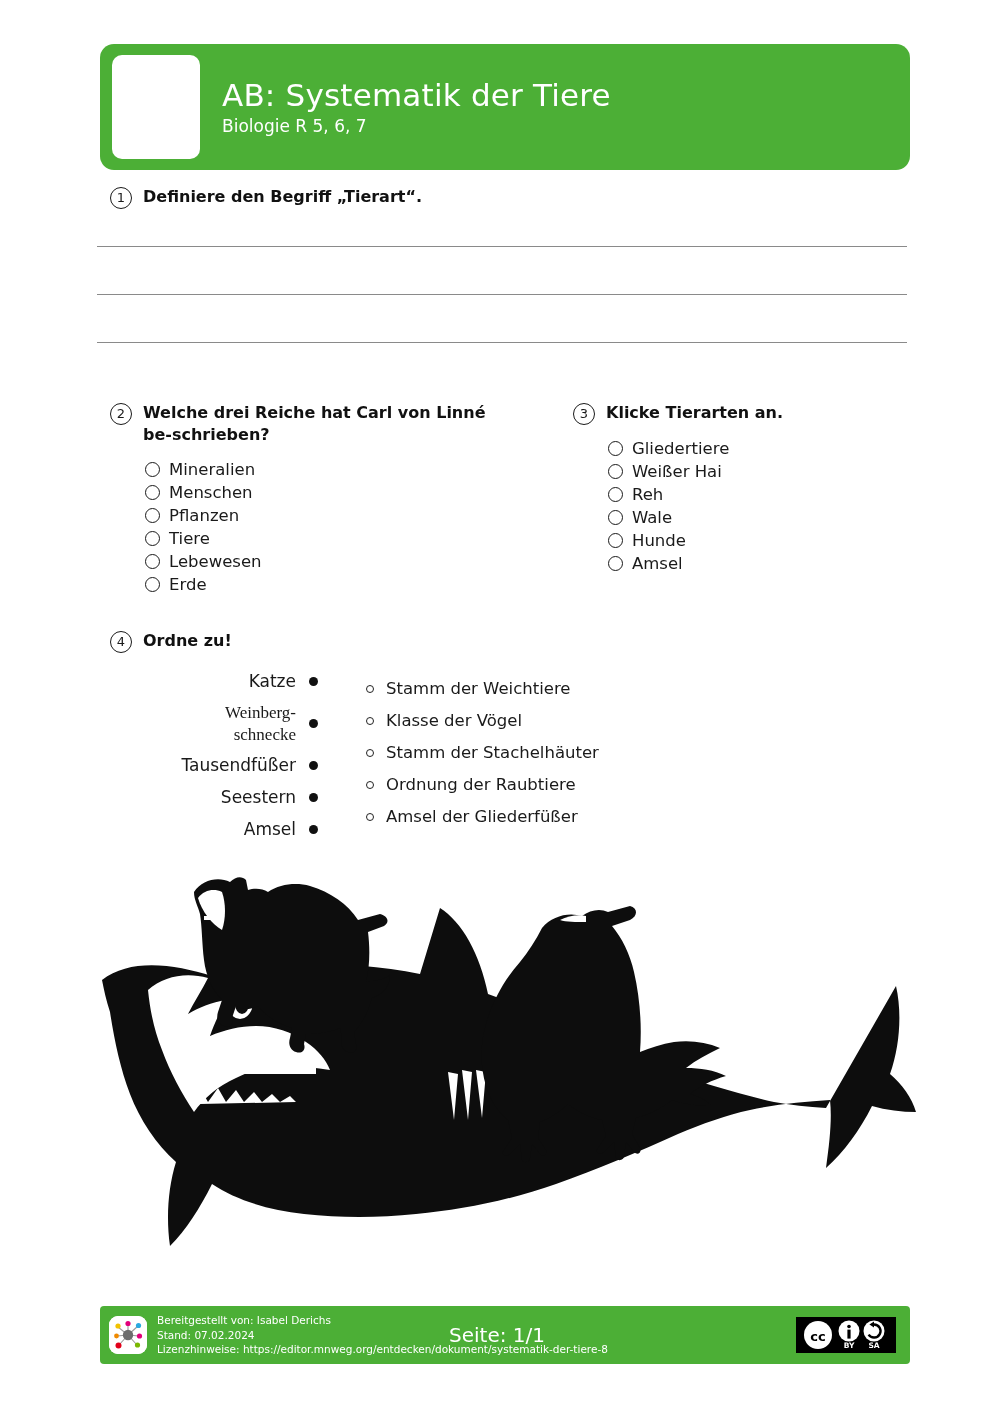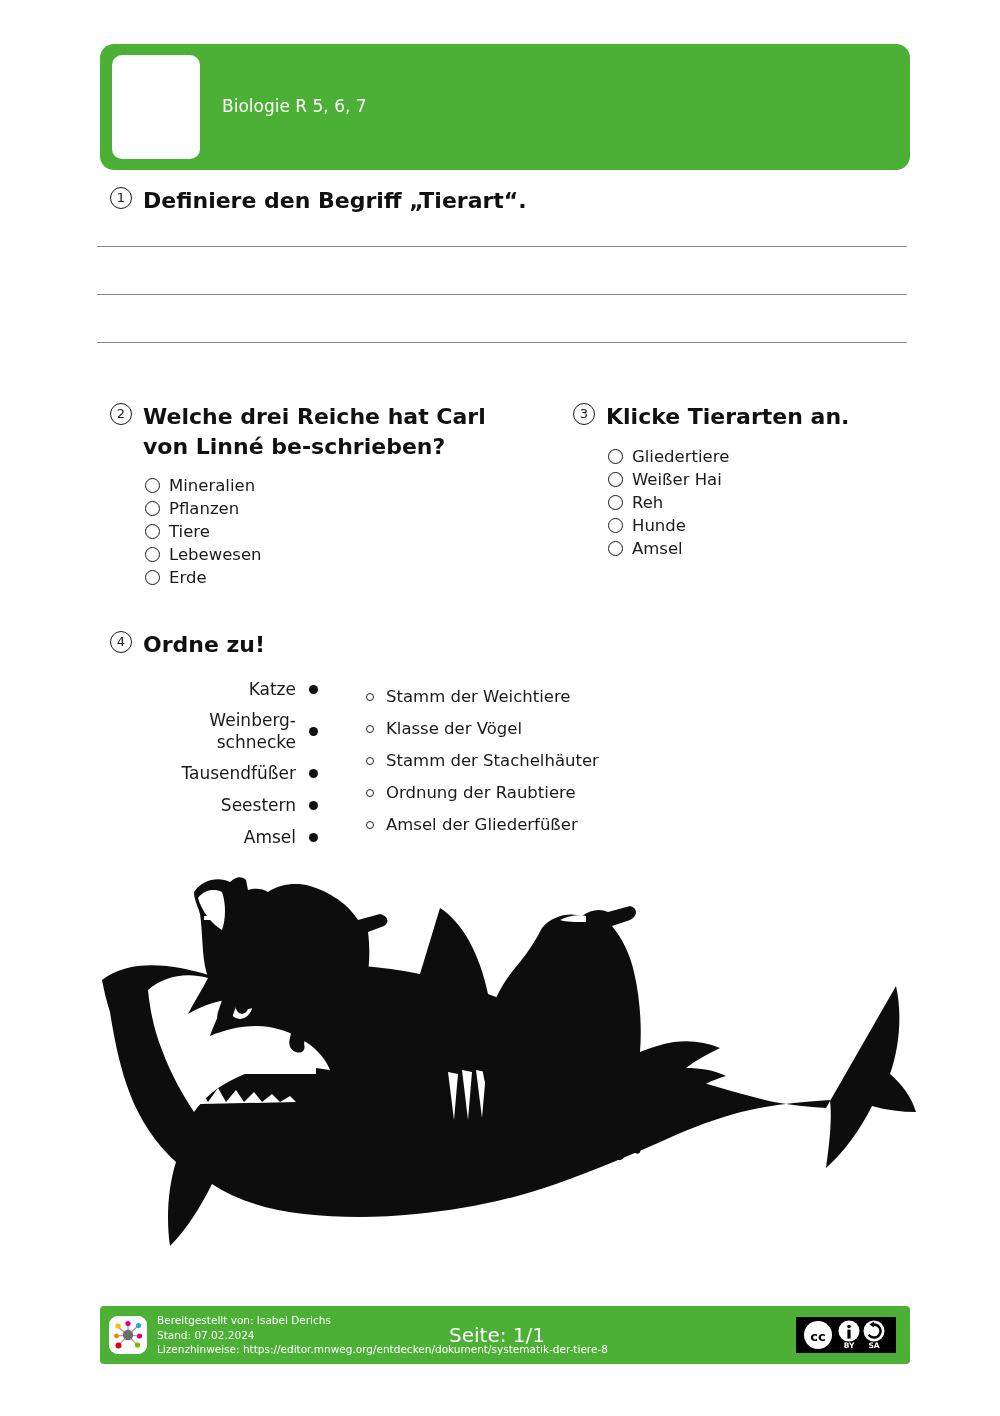--- a/index.html
+++ b/index.html
@@ -62,21 +62,21 @@
     border-radius: 50%;
     color: #1a1a1a;
     font-size: 13px;
     line-height: 19px;
     text-align: center;
     margin-right: 11px;
     margin-top: 1px;
   }
   .task-body { flex: 1; }
   .task-title {
-    font-size: 22px;
+    font-size: 16px;
     font-weight: bold;
     color: #111111;
     line-height: 1.35;
   }
 
   
   .lines {
     position: absolute;
     left: 97px; top: 246px;
     width: 810px;
@@ -117,21 +117,21 @@
     width: 175px;
     flex: none;
     padding-top: 2px;
   }
   .match-left-row {
     display: flex;
     align-items: center;
     justify-content: flex-end;
     min-height: 32px;
   }
-  .match-left-row.tall { min-height: 52px; }
+  .match-left-row.tall { min-height: 52px; font-family: Liberation Serif, serif; }
   .match-left-label {
     font-size: 17px;
     color: #1a1a1a;
     text-align: right;
     line-height: 1.28;
   }
   .dot-filled {
     width: 9px; height: 9px;
     background: #111111;
     border-radius: 50%;
@@ -213,20 +213,21 @@
   .footer-cc svg { width: 100px; height: 36px; display: block; }
 </style>
 </head>
 <body>
 
 <div class="page">
 
   <div class="header">
     <div class="header-thumb"></div>
     <div class="header-text">
+      <div class="header-title">AB: Systematik der Tiere</div>
       <div class="header-subtitle">Biologie  R 5, 6, 7</div>
     </div>
   </div>
 
   <div class="task" style="left:110px; top:186px; width:800px;">
     <div class="task-num">1</div>
     <div class="task-body">
       <div class="task-title">Definiere den Begriff „Tierart“.</div>
     </div>
   </div>
@@ -241,20 +242,24 @@
     <div class="task-num">2</div>
     <div class="task-body">
       <div class="task-title">Welche drei Reiche hat Carl von Linné be-schrieben?</div>
       <div class="choices">
         <div class="choice">
           <span class="radio"></span>
           <span class="choice-label">Mineralien</span>
         </div>
         <div class="choice">
           <span class="radio"></span>
+          <span class="choice-label">Menschen</span>
+        </div>
+        <div class="choice">
+          <span class="radio"></span>
           <span class="choice-label">Pflanzen</span>
         </div>
         <div class="choice">
           <span class="radio"></span>
           <span class="choice-label">Tiere</span>
         </div>
         <div class="choice">
           <span class="radio"></span>
           <span class="choice-label">Lebewesen</span>
         </div>
@@ -275,20 +280,24 @@
           <span class="radio"></span>
           <span class="choice-label">Gliedertiere</span>
         </div>
         <div class="choice">
           <span class="radio"></span>
           <span class="choice-label">Weißer Hai</span>
         </div>
         <div class="choice">
           <span class="radio"></span>
           <span class="choice-label">Reh</span>
+        </div>
+        <div class="choice">
+          <span class="radio"></span>
+          <span class="choice-label">Wale</span>
         </div>
         <div class="choice">
           <span class="radio"></span>
           <span class="choice-label">Hunde</span>
         </div>
         <div class="choice">
           <span class="radio"></span>
           <span class="choice-label">Amsel</span>
         </div>
       </div>

